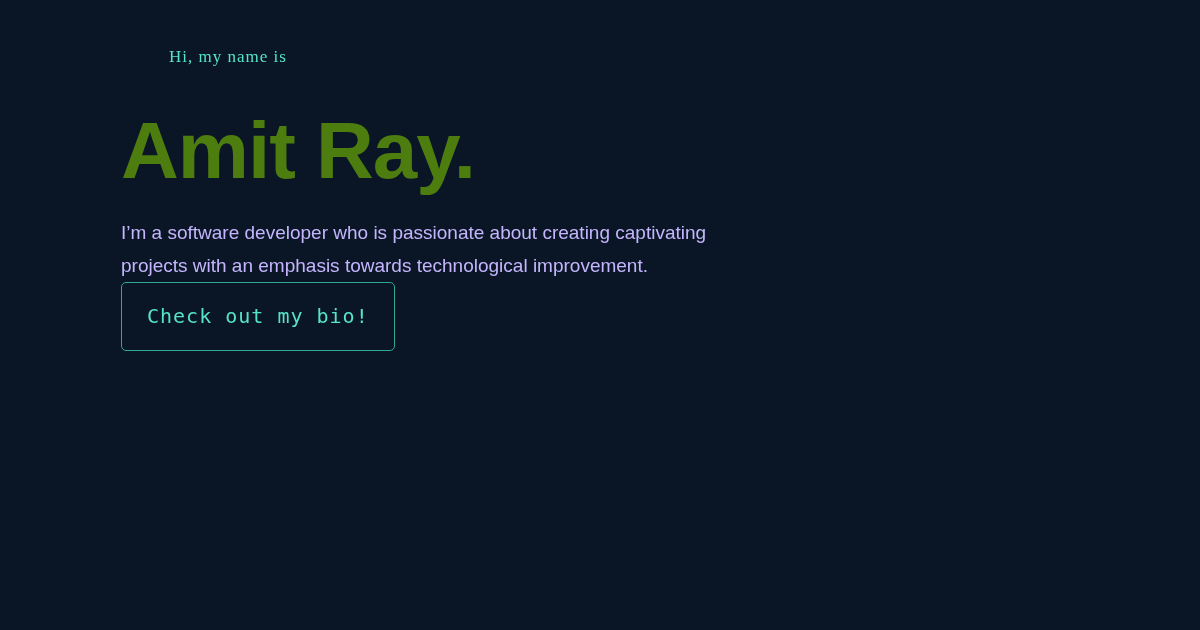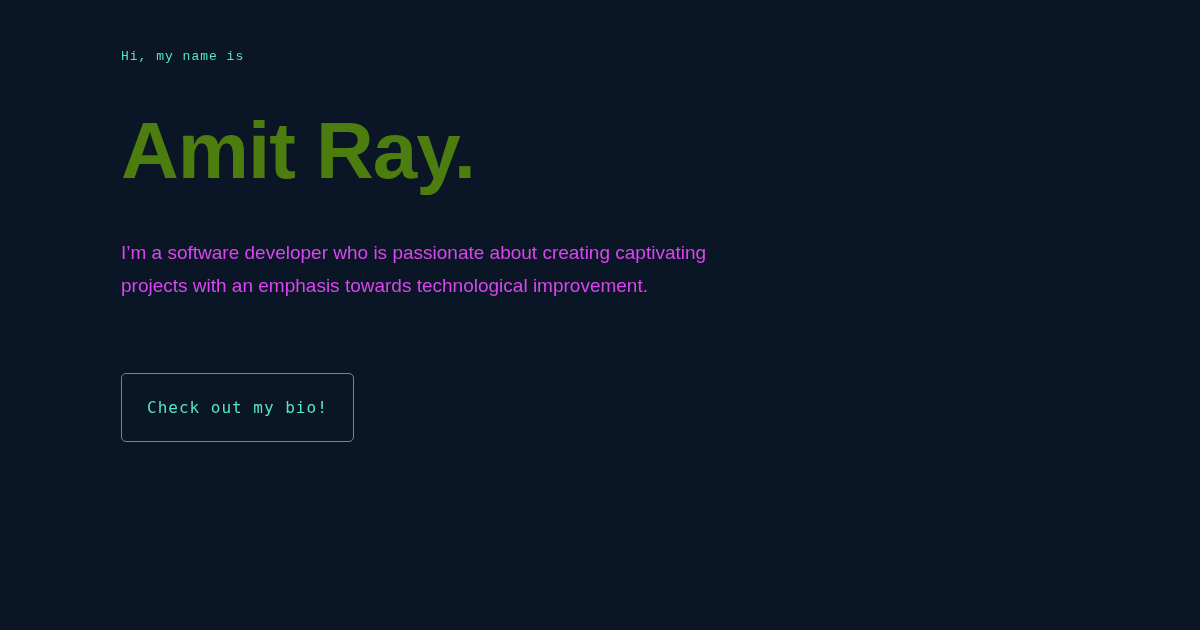--- a/index.html
+++ b/index.html
@@ -13,56 +13,56 @@
   body {
     background: #0a1626;
     font-family: "Liberation Sans", sans-serif;
   }
 
   .hero {
     padding: 46px 0 0 121px;
   }
 
   .greeting {
-    font-family: Liberation Mono, monospace;
-    font-size: 13px;
+    font-family: Liberation Serif, serif;
+    font-size: 17px;
     letter-spacing: 1px;
     color: #56e4c6;
     line-height: 22px;
+    margin-left: 48px;
   }
 
   .headings {
     margin-top: 28px;
     font-weight: 700;
     font-size: 80px;
     line-height: 110px;
     letter-spacing: -1px;
   }
 
   .heading-name  { color: #4d7c0f; }
   .heading-role  { color: #a49e94; }
 
   .bio {
-    margin-top: 30px;
+    margin-top: 10px;
     font-size: 19px;
     line-height: 33px;
-    color: #d946ef;
+    color: #c4b5fd;
     font-weight: 400;
   }
 
   .cta-button {
     display: inline-block;
-    margin-top: 71px;
     padding: 23px 25px;
     background: transparent;
     border: 1px solid #2fa893;
     border-radius: 5px;
     color: #56e4c6;
     font-family: "DejaVu Sans Mono", "Liberation Mono", monospace;
-    font-size: 16px;
+    font-size: 20px;
     letter-spacing: 1px;
     line-height: 21px;
     cursor: pointer;
   }
 </style>
 </head>
 <body>
 
 <main class="hero">
 

